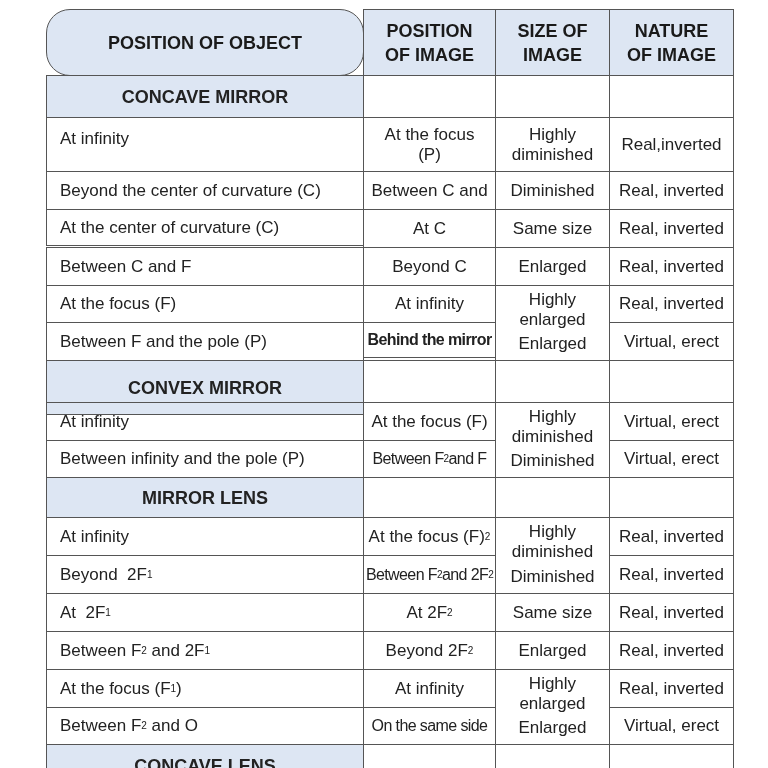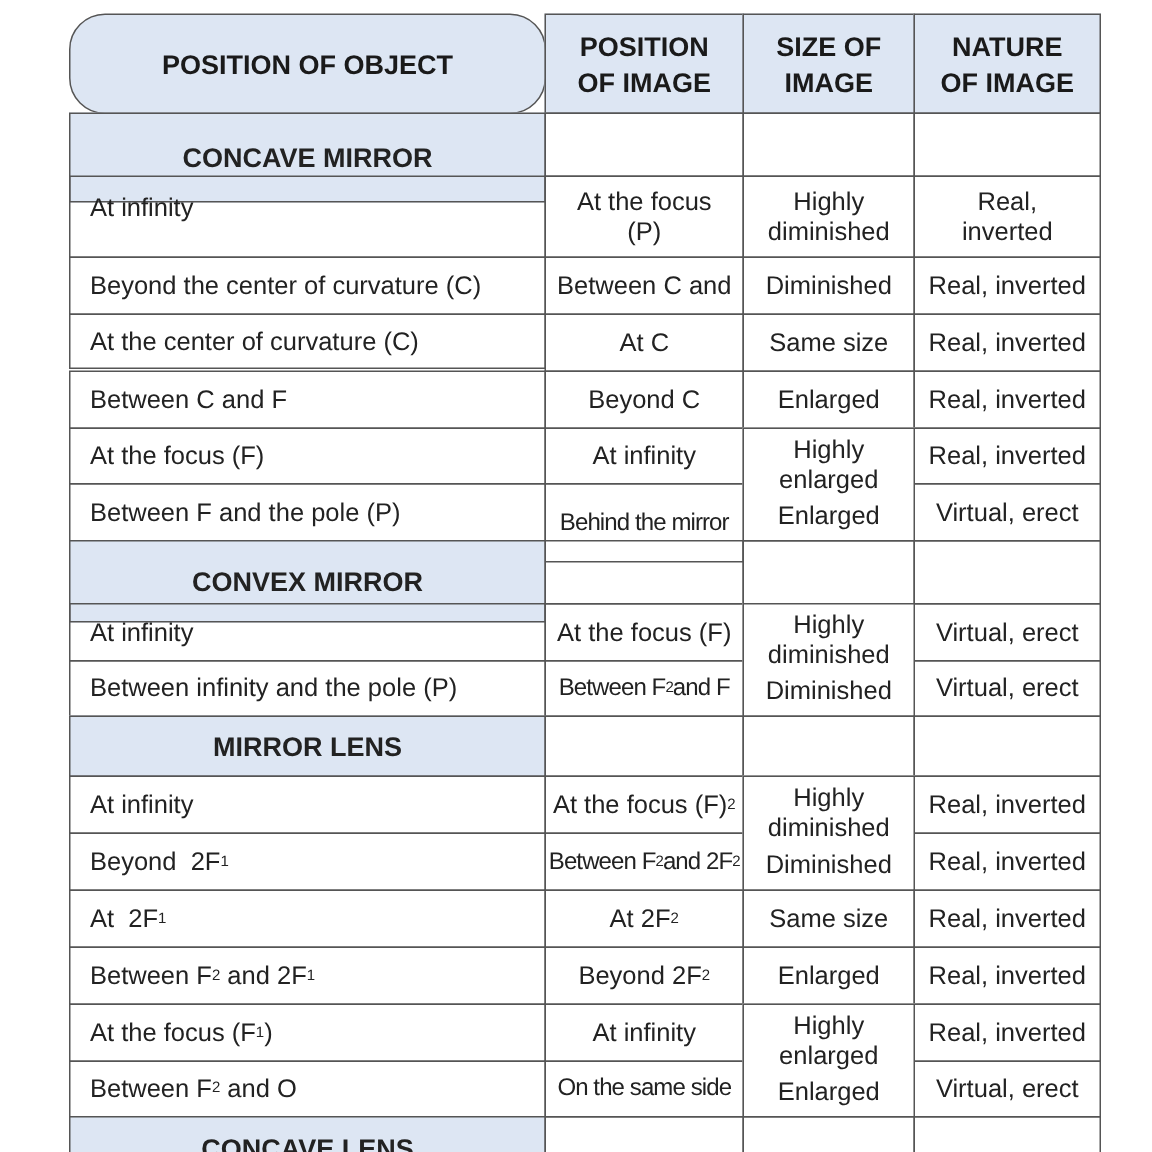--- a/index.html
+++ b/index.html
@@ -35,37 +35,37 @@
         <span>SIZE OF</span>
         <span>IMAGE</span>
       </div>
     <div class="cell c3 hdr" style="height:67px;flex-direction:column;justify-content:center;line-height:24px;">
         <span>NATURE</span>
         <span>OF IMAGE</span>
       </div>
   </div>
 
   <div class="row" style="top:66px;height:43px;">
-    <div class="cell c0 sec" style="height:60px;">CONCAVE MIRROR</div>
+    <div class="cell c0 sec" style="height:43px;">CONCAVE MIRROR</div>
     <div class="cell c1" style="height:43px;"></div>
     <div class="cell c2" style="height:43px;"></div>
     <div class="cell c3" style="height:43px;"></div>
   </div>
 
   <div class="row" style="top:108px;height:55px;">
     <div class="cell c0" style="height:55px;align-items:flex-start;padding-top:11px;">At infinity</div>
     <div class="cell c1" style="height:55px;flex-direction:column;">
         <span>At the focus</span>
         <span>(P)</span>
       </div>
     <div class="cell c2" style="height:55px;flex-direction:column;">
         <span>Highly</span>
         <span>diminished</span>
       </div>
-    <div class="cell c3" style="height:55px;flex-direction:column;">
+    <div class="cell c3" style="height:55px;flex-direction:row;">
         <span>Real,</span>
         <span>inverted</span>
       </div>
   </div>
 
   <div class="row" style="top:162px;height:39px;">
     <div class="cell c0" style="height:39px;">Beyond the center of curvature (C)</div>
     <div class="cell c1" style="height:39px;">Between C and</div>
     <div class="cell c2" style="height:39px;">Diminished</div>
     <div class="cell c3" style="height:39px;">Real, inverted</div>
@@ -85,21 +85,21 @@
     <div class="cell c3" style="height:39px;">Real, inverted</div>
   </div>
 
   <div class="row" style="top:276px;height:38px;">
     <div class="cell c0" style="height:38px;">At the focus (F)</div>
     <div class="cell c1" style="height:38px;">At infinity</div>
     <div class="cell c3" style="height:38px;">Real, inverted</div>
   </div>
   <div class="row" style="top:313px;height:39px;">
     <div class="cell c0" style="height:39px;">Between F  and the pole (P)</div>
-    <div class="cell c1 tight" style="height:53px;">Behind the mirror</div>
+    <div class="cell c1 tight" style="height:36px;font-weight:bold;">Behind the mirror</div>
     <div class="cell c3" style="height:39px;">Virtual, erect</div>
   </div>
   <div class="row" style="top:276px;height:76px;">
     <div class="cell c2 merged" style="height:76px;background:#fff;">
       <div style="display:flex;flex-direction:column;align-items:center;">
           <span>Highly</span>
           <span>enlarged</span>
         </div>
       <span>Enlarged</span>
     </div>

